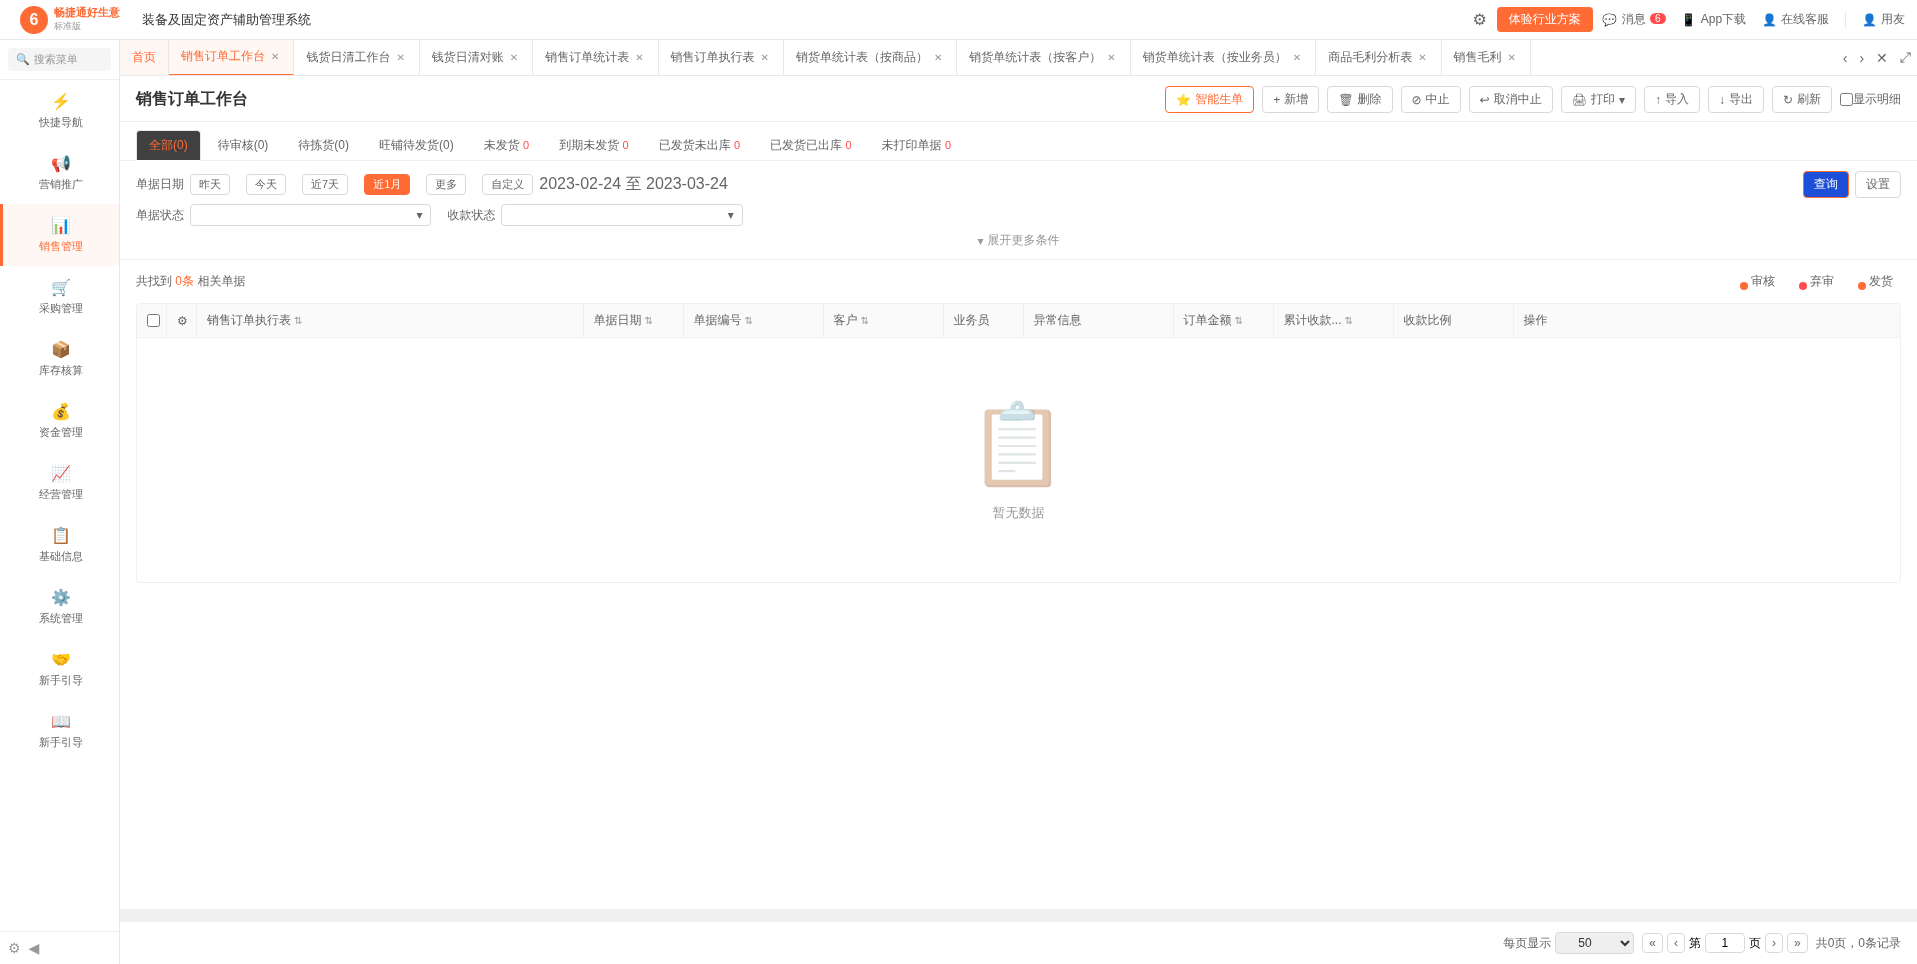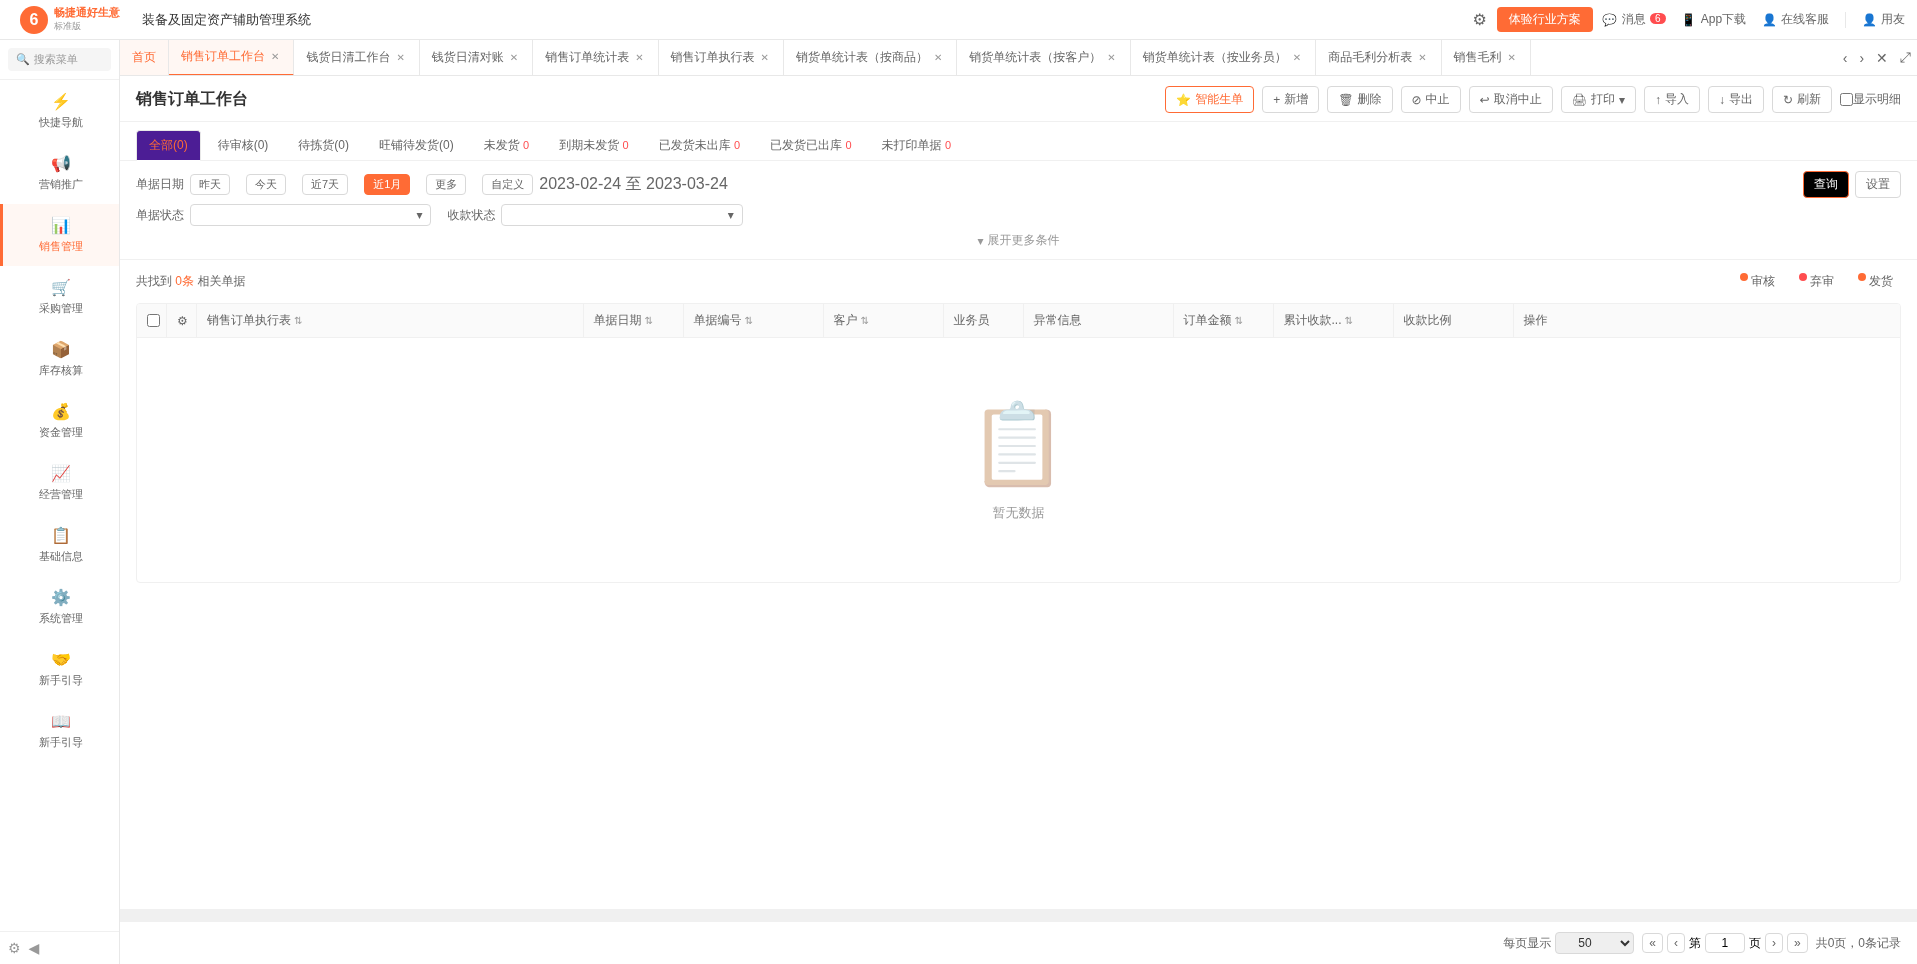--- a/index.html
+++ b/index.html
@@ -42,49 +42,49 @@
     .sidebar-item.active { color: #ff6b35; background: #fff7f3; border-left-color: #ff6b35; }
     .sidebar-icon { font-size: 16px; }
     .sidebar-bottom { margin-top: auto; display: flex; padding: 8px; gap: 8px; border-top: 1px solid #f0f0f0; }
     .sidebar-bottom-btn { color: #999; cursor: pointer; font-size: 14px; }
     
     
     .page-header { display: flex; align-items: center; justify-content: space-between; padding: 10px 16px 8px; background: #fff; border-bottom: 1px solid #f0f0f0; flex-shrink: 0; }
     .page-title { font-size: 16px; font-weight: bold; color: #333; }
     .page-actions { display: flex; align-items: center; gap: 8px; }
     .action-btn { display: flex; align-items: center; gap: 4px; padding: 4px 10px; border: 1px solid #d9d9d9; border-radius: 4px; background: #fff; color: #666; cursor: pointer; font-size: 12px; }
-    .action-btn.primary { background: #000000; color: white; border-color: #ff6b35; }
+    .action-btn.primary { background: #1d4ed8; color: white; border-color: #ff6b35; }
     .action-btn.smart { background: #fff; border-color: #ff6b35; color: #ff6b35; }
     .checkbox-label { display: flex; align-items: center; font-size: 12px; color: #666; }
     
     
     .sub-tabs { display: flex; align-items: center; padding: 8px 16px 0; background: #fff; border-bottom: 1px solid #f0f0f0; flex-shrink: 0; gap: 4px; }
     .sub-tab { padding: 6px 12px; cursor: pointer; color: #666; font-size: 12px; border-radius: 4px 4px 0 0; border: 1px solid transparent; border-bottom: none; }
-    .sub-tab.active { color: #ff6b35; border-color: #e8e8e8; background: #4c1d95; border-bottom: 1px solid #fff; margin-bottom: -1px; }
+    .sub-tab.active { color: #ff6b35; border-color: #e8e8e8; background: #404040; border-bottom: 1px solid #fff; margin-bottom: -1px; }
     .sub-tab-badge { color: #ff4d4f; font-size: 11px; }
     
     
     .filter-area { background: #fff; padding: 10px 16px; border-bottom: 1px solid #f0f0f0; flex-shrink: 0; }
     .filter-row { display: flex; align-items: center; gap: 16px; margin-bottom: 6px; }
     .filter-item { display: flex; align-items: center; gap: 6px; }
     .filter-label { color: #666; font-size: 12px; white-space: nowrap; }
     .filter-date-btns { display: flex; gap: 16px; align-items: center; }
     .date-btn { padding: 2px 8px; border: 1px solid #d9d9d9; border-radius: 4px; cursor: pointer; font-size: 11px; color: #666; background: #fff; }
     .date-btn.active { background: #ff6b35; color: white; border-color: #ff6b35; }
     .filter-select { display: flex; align-items: center; border: 1px solid #d9d9d9; border-radius: 4px; padding: 3px 8px; background: #fff; color: #666; cursor: pointer; gap: 4px; min-width: 120px; justify-content: space-between; font-size: 12px; }
     .date-range { font-size: 16px; color: #666; }
     .expand-btn { display: flex; align-items: center; gap: 4px; color: #999; cursor: pointer; font-size: 12px; width: fit-content; margin: 4px auto 0; }
     
     
     .data-section { flex: 1; overflow: auto; background: #fff; padding: 0 16px; }
     .data-summary { display: flex; align-items: center; justify-content: space-between; padding: 10px 0; }
     .data-summary-left { color: #666; font-size: 12px; }
     .data-summary-left .count { color: #ff6b35; }
     .data-actions { display: flex; gap: 8px; }
-    .data-action-btn { display: flex; align-items: flex-start; gap: 3px; color: #666; font-size: 12px; cursor: pointer; padding: 3px 8px; border-radius: 4px; }
+    .data-action-btn { display: flex; align-items: flex-end; gap: 3px; color: #666; font-size: 12px; cursor: pointer; padding: 3px 8px; border-radius: 4px; }
     .data-action-btn .dot { width: 8px; height: 8px; border-radius: 50%; display: inline-block; }
     .dot-orange { background: #ff6b35; }
     .dot-red { background: #ff4d4f; }
     
     
     .table-wrap { border: 1px solid #f0f0f0; border-radius: 4px; overflow: hidden; }
     .table-header { display: grid; grid-template-columns: 30px 30px 1fr 100px 140px 120px 80px 150px 100px 120px 120px 1fr; background: #fafafa; border-bottom: 1px solid #f0f0f0; }
     .th { padding: 8px 10px; color: #666; font-size: 12px; border-right: 1px solid #f0f0f0; display: flex; align-items: center; gap: 3px; white-space: nowrap; }
     .th:last-child { border-right: none; }
     .sort-icon { color: #999; font-size: 10px; }

